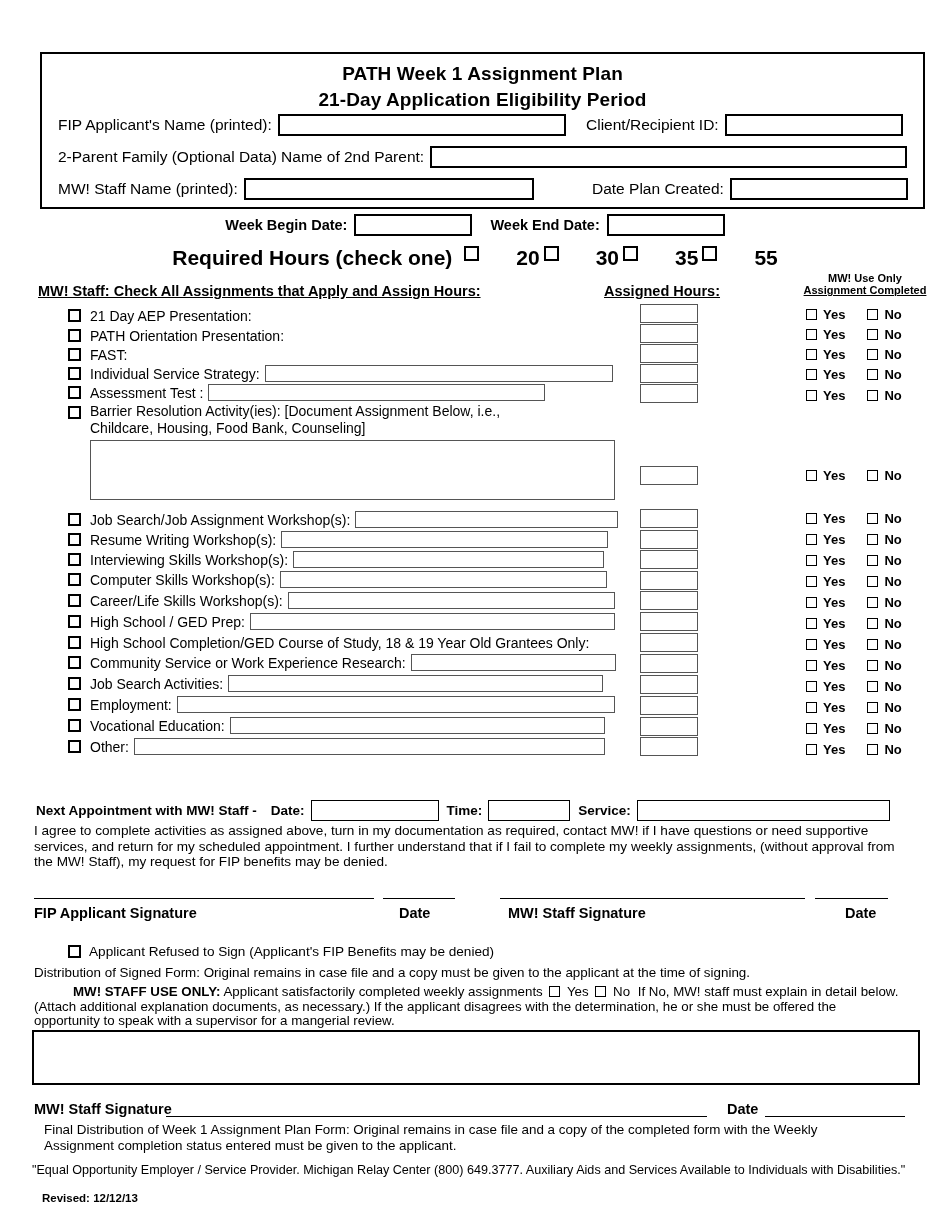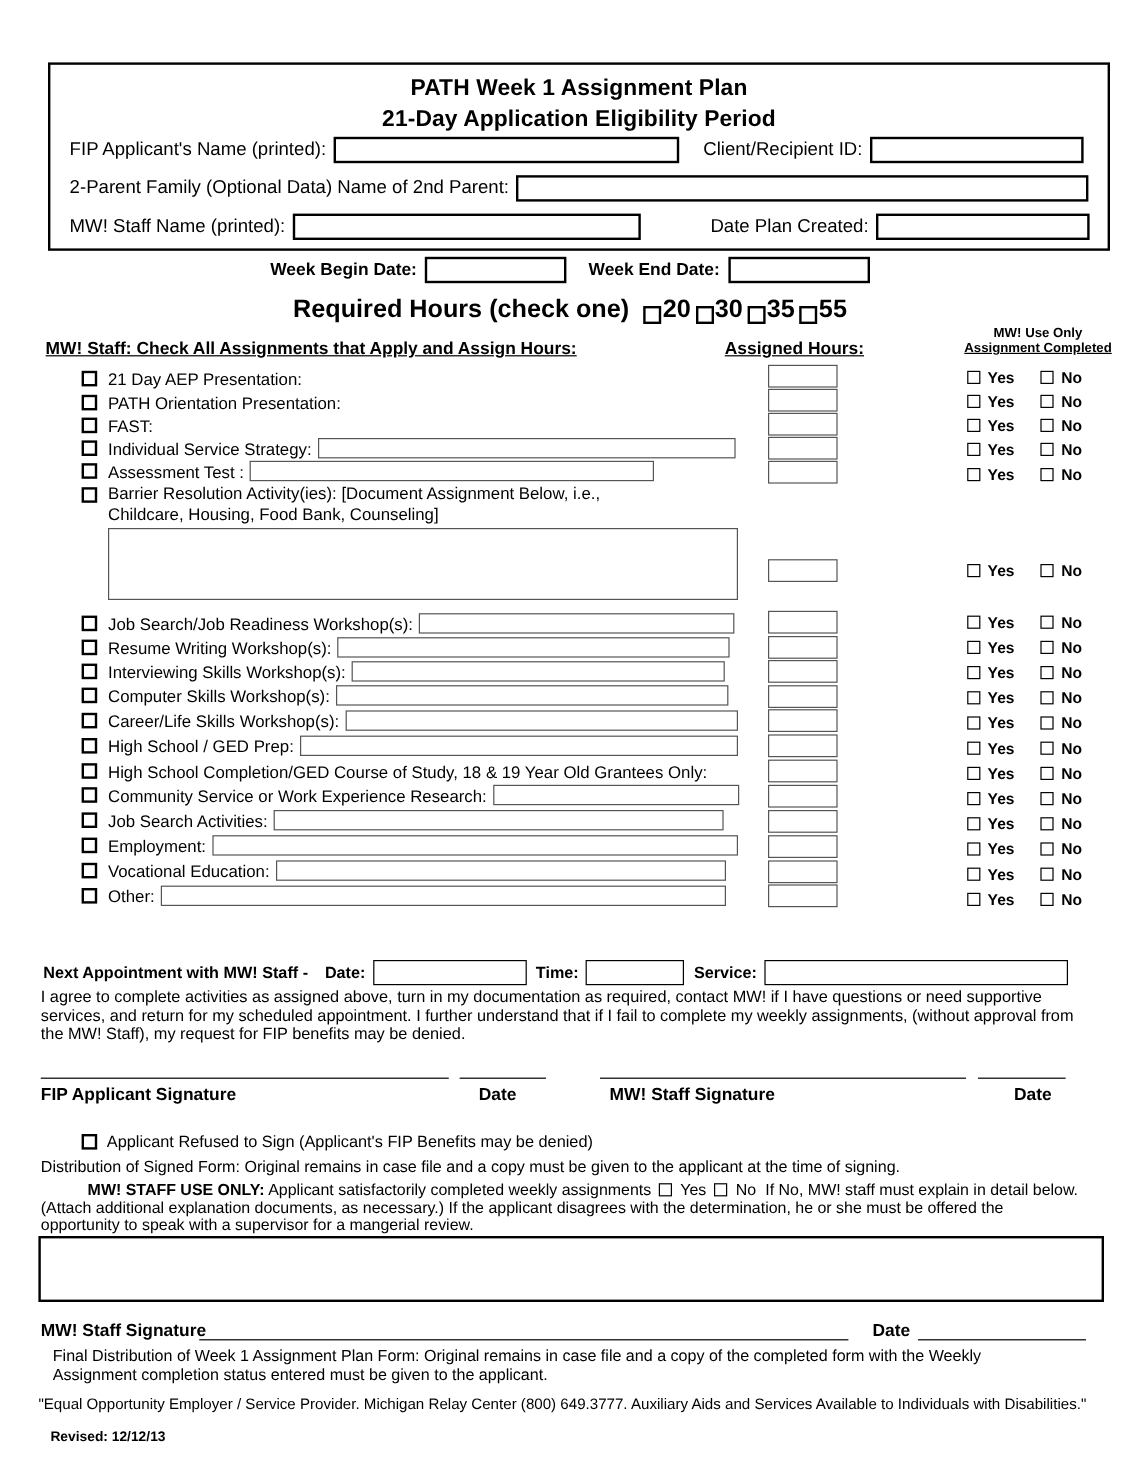--- a/index.html
+++ b/index.html
@@ -77,22 +77,23 @@
     left: 0; top: 246px;
     width: 950px;
     display: flex;
     justify-content: center;
     align-items: center;
     font-size: 21px;
     font-weight: bold;
   }
   .req-hours .opt {
     display: inline-flex;
-    align-items: flex-end;
+    align-items: flex-start;
     margin-left: 4px;
+    gap: 36px;
   }
   .cbx {
     display: inline-block;
     width: 13px;
     height: 13px;
     border: 2px solid #000;
     box-sizing: border-box;
     background: #fff;
     flex: none;
   }
@@ -446,21 +447,21 @@
   <div class="yn" style="top:468px;">
     <span class="cbx sm"></span>
     <span>Yes</span>
     <span class="sep"></span>
     <span class="cbx sm"></span>
     <span>No</span>
   </div>
 
   <div class="arow" style="top:510px;">
     <span class="cbx"></span>
-    <span class="txt">Job Search/Job Readiness Workshop(s):</span>
+    <span class="txt">Job Search/Job Assignment Workshop(s):</span>
     <span class="fill" style="width:263px;"></span>
   </div>
   <div class="hours-box" style="top:509px;"></div>
   <div class="yn" style="top:511px;">
     <span class="cbx sm"></span>
       <span>Yes</span>
     <span class="sep"></span>
     <span class="cbx sm"></span>
       <span>No</span>
   </div>

